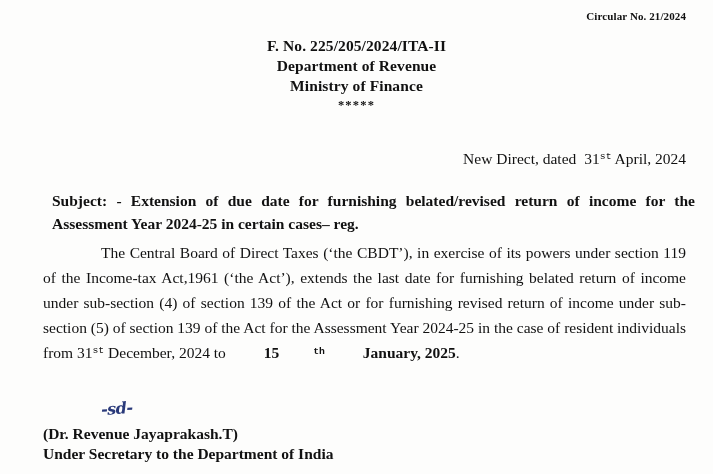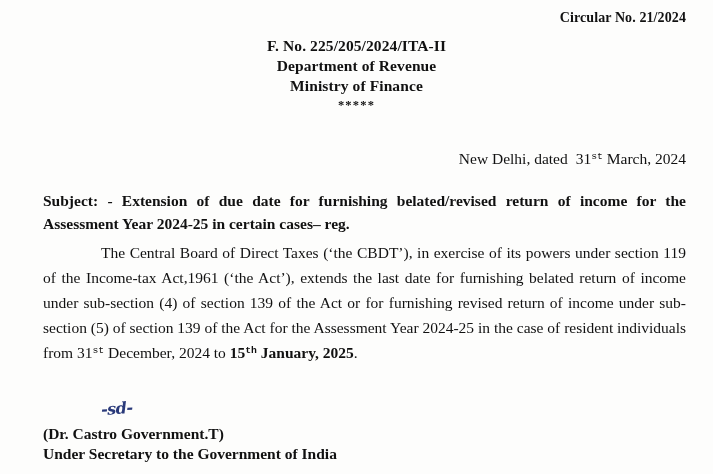--- a/index.html
+++ b/index.html
@@ -21,21 +21,21 @@
     height: 474px;
     box-sizing: border-box;
   }
 
   
   .circular-no {
     position: absolute;
     top: 10px;
     right: 27px;
     font-weight: bold;
-    font-size: 14px;
+    font-size: 11px;
     letter-spacing: 0.1px;
     white-space: nowrap;
   }
 
   
   .letterhead {
     position: absolute;
     top: 36px;
     left: 0;
     width: 713px;
@@ -63,21 +63,21 @@
     font-size: 15.5px;
     font-weight: normal;
     white-space: nowrap;
   }
   .dateline .gap { display: inline-block; width: 8px; }
 
   
   .subject {
     position: absolute;
     top: 189px;
-    left: 43px;
+    left: 52px;
     width: 643px;
     font-weight: bold;
     font-size: 15.5px;
     line-height: 1.50;
     text-align: justify;
     text-justify: inter-word;
   }
 
   
   .body-para {
@@ -86,20 +86,21 @@
     left: 43px;
     width: 643px;
     font-size: 15.5px;
     line-height: 1.62;
     text-align: justify;
     text-justify: inter-word;
     text-indent: 58px;
   }
   .body-para .b {
     font-weight: bold;
+    margin-left: 34px;
   }
 
   
   sup {
     font-size: 0.63em;
     vertical-align: 0.50em;
     line-height: 0;
     font-family: Liberation Mono, monospace;
   }
 
@@ -137,30 +138,30 @@
   <div class="circular-no">Circular No. 21/2024</div>
 
   <div class="letterhead">
     <div class="lh-line">F. No. 225/205/2024/ITA-II</div>
     <div class="lh-line">Department of Revenue</div>
     <div class="lh-line">Ministry of Finance</div>
     <div class="lh-stars">*****</div>
   </div>
 
   <div class="dateline">
-    <span>New Delhi, dated</span><span class="gap"></span><span>31</span><sup>st</sup><span> March, 2024</span>
+    <span>New Direct, dated</span><span class="gap"></span><span>31</span><sup>st</sup><span> April, 2024</span>
   </div>
 
   <div class="subject">
     <span>Subject: -</span><span> Extension of due date for furnishing belated/revised return of income for the Assessment Year 2024-25 in certain cases– reg.</span>
   </div>
 
   <div class="body-para">
     <span>The Central Board of Direct Taxes (‘the CBDT’), in exercise of its powers under section 119 of the Income-tax Act,1961 (‘the Act’), extends the last date for furnishing belated return of income under sub-section (4) of section 139 of the Act or for furnishing revised return of income under sub-section (5) of section 139 of the Act for the Assessment Year 2024-25 in the case of resident individuals from </span><span>31</span><sup>st</sup><span> December, 2024 to </span><span class="b">15</span><sup class="b">th</sup><span class="b"> January, 2025</span><span>.</span>
   </div>
 
   <div class="sigblock">
     <div class="sig-mark">-sd-</div>
-    <div class="sig-name">(Dr. Castro Government.T)</div>
-    <div class="sig-desig">Under Secretary to the Government of India</div>
+    <div class="sig-name">(Dr. Revenue Jayaprakash.T)</div>
+    <div class="sig-desig">Under Secretary to the Department of India</div>
   </div>
 
 </div>
 
 </body></html>

